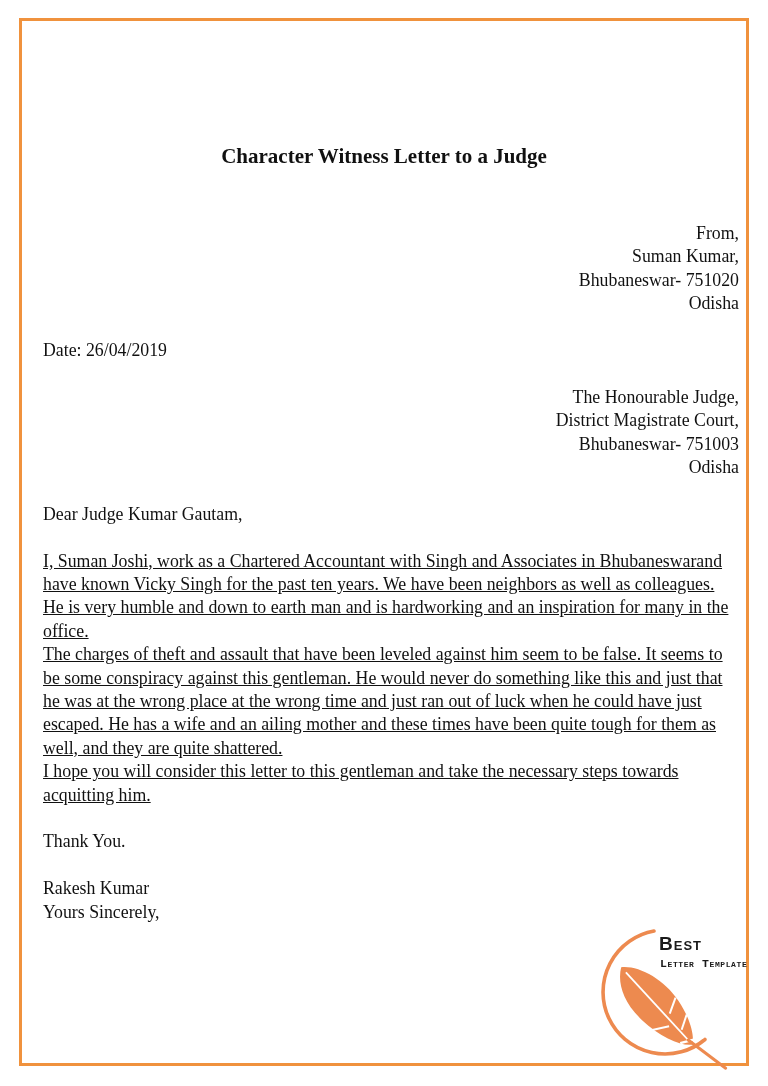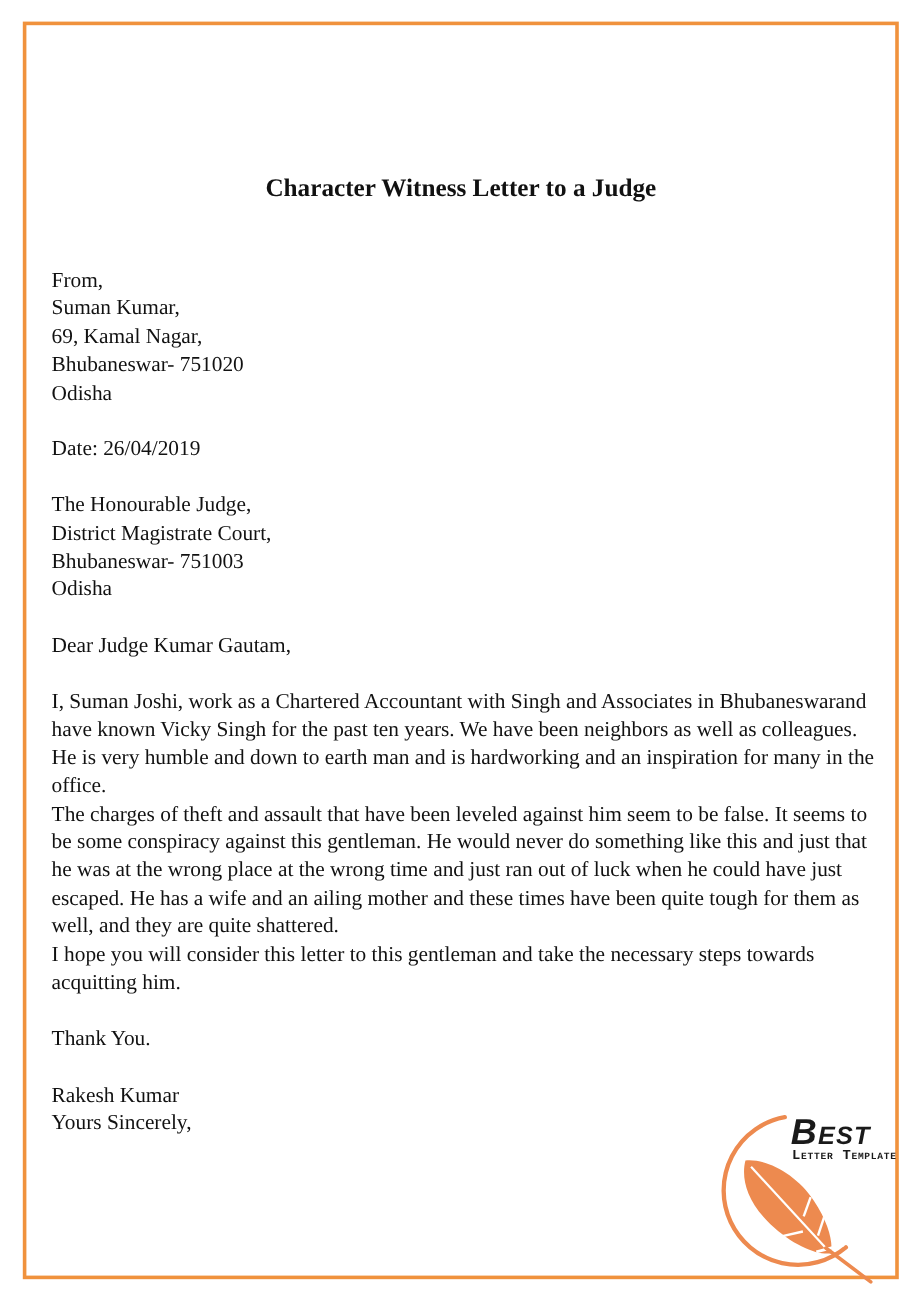--- a/index.html
+++ b/index.html
@@ -41,22 +41,22 @@
   .content {
     position: absolute;
     top: 222px;
     left: 43px;
     width: 696px;
     font-size: 17.8px;
     line-height: 23.4px;
     z-index: 2;
   }
   .block { margin: 0 0 23.4px 0; }
-  .block div { margin: 0; }
-  .content p { margin: 0; }
+  .block div { margin: 0; text-align: right; }
+  .content p { margin: 0; text-decoration: underline; }
   .body-block { margin: 0 0 23.4px 0; }
   .sig-block { margin: 0; }
 
   
   .logo {
     position: absolute;
     left: 588px;
     top: 918px;
     width: 170px;
     height: 160px;
@@ -68,26 +68,25 @@
     top: 0;
     overflow: visible;
   }
   .logo-brand {
     position: absolute;
     left: 71px;
     top: 12px;
     font-family: "Liberation Sans", sans-serif;
     font-weight: bold;
     font-variant: small-caps;
-    font-size: 30px;
+    font-size: 19px;
     line-height: 27px;
     letter-spacing: 1px;
     color: #1a1a1a;
     white-space: nowrap;
-    font-style: italic;
   }
   .logo-sub {
     position: absolute;
     left: 72px;
     top: 40px;
     font-family: Liberation Mono, monospace;
     font-weight: bold;
     font-variant: small-caps;
     font-size: 11.5px;
     line-height: 12px;
@@ -103,21 +102,20 @@
 
   <div class="frame"></div>
 
   <div class="title">Character Witness Letter to a Judge</div>
 
   <div class="content">
 
     <div class="block">
       <div>From,</div>
       <div>Suman Kumar,</div>
-      <div>69, Kamal Nagar,</div>
       <div>Bhubaneswar- 751020</div>
       <div>Odisha</div>
     </div>
 
     <div class="block">Date: 26/04/2019</div>
 
     <div class="block">
       <div>The Honourable Judge,</div>
       <div>District Magistrate Court,</div>
       <div>Bhubaneswar- 751003</div>

